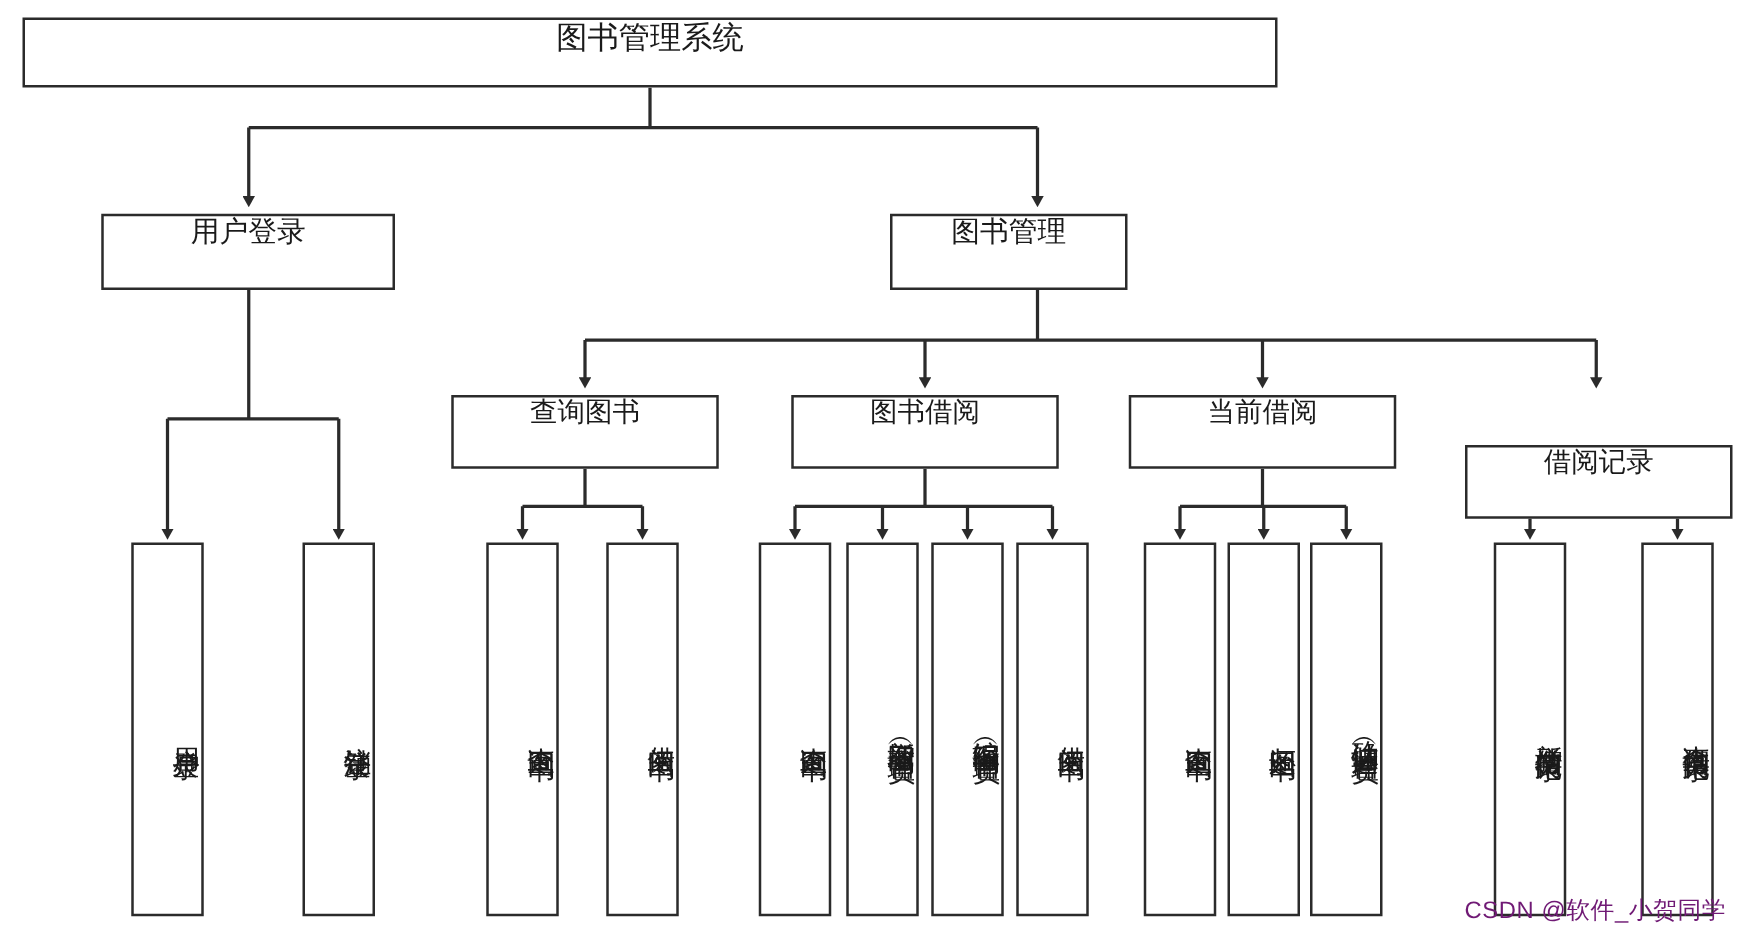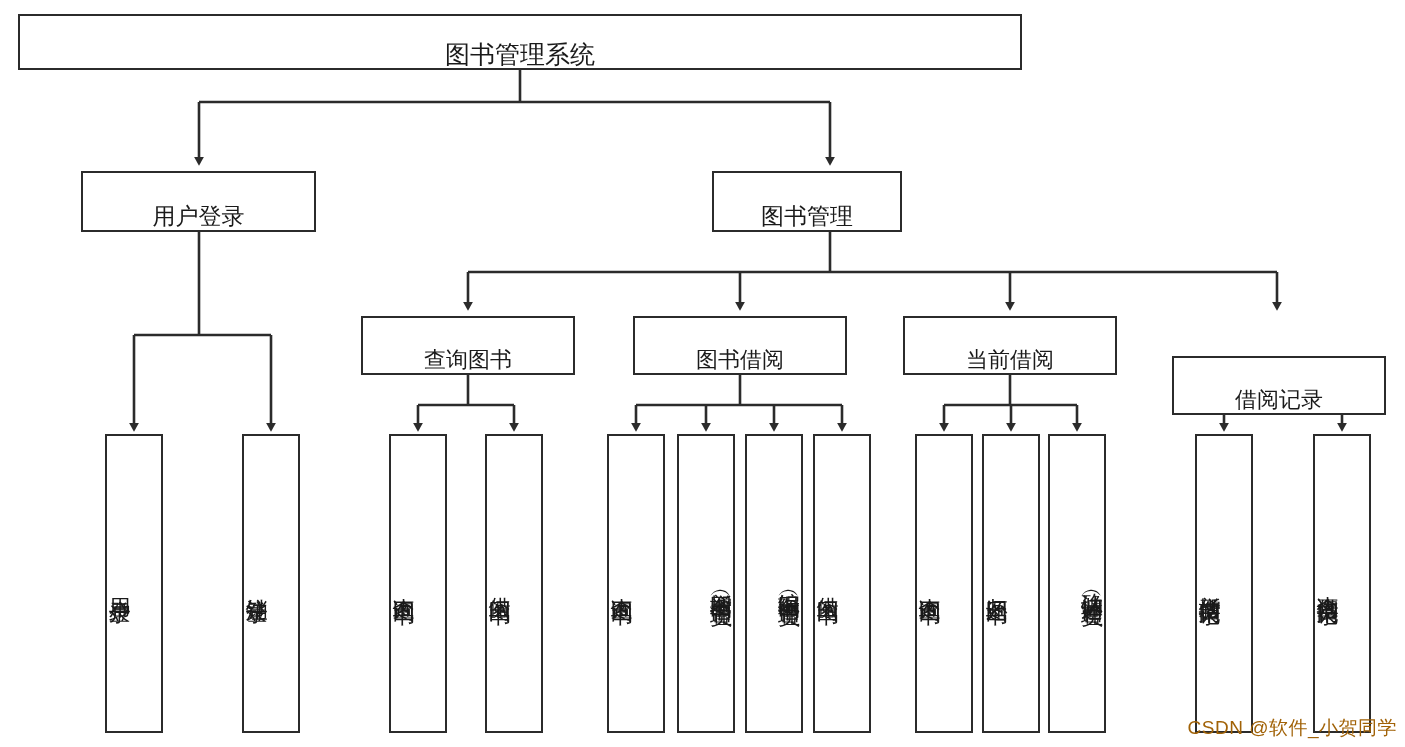--- a/index.html
+++ b/index.html
@@ -25,21 +25,21 @@
     width: 1405px;
     height: 747px;
     pointer-events: none;
   }
   .node {
     position: absolute;
     box-sizing: border-box;
     border: 2.5px solid #2b2b2b;
     background: #ffffff;
     display: flex;
-    align-items: flex-end;
+    align-items: flex-start;
     justify-content: center;
     color: #1a1a1a;
     line-height: 1.12;
     text-align: center;
   }
   .node-root {
     font-size: 25px;
   }
   .node-l1 {
     font-size: 23px;
@@ -58,24 +58,24 @@
     align-items: flex-start;
   }
   .leaf-text {
     writing-mode: vertical-rl;
     text-orientation: upright;
     letter-spacing: 2px;
     white-space: pre-line;
   }
   #watermark {
     position: absolute;
-    right: 8px;
+    right: 24px;
     bottom: 6px;
     font-size: 19px;
-    color: #a16207;
+    color: #701a75;
     letter-spacing: 0.5px;
     white-space: nowrap;
   }
 </style>
 </head>
 <body>
 
 <div id="diagram-root">
 
   <svg id="edge-layer" viewBox="0 0 1405 747" width="1405" height="747" xmlns="http://www.w3.org/2000/svg">

